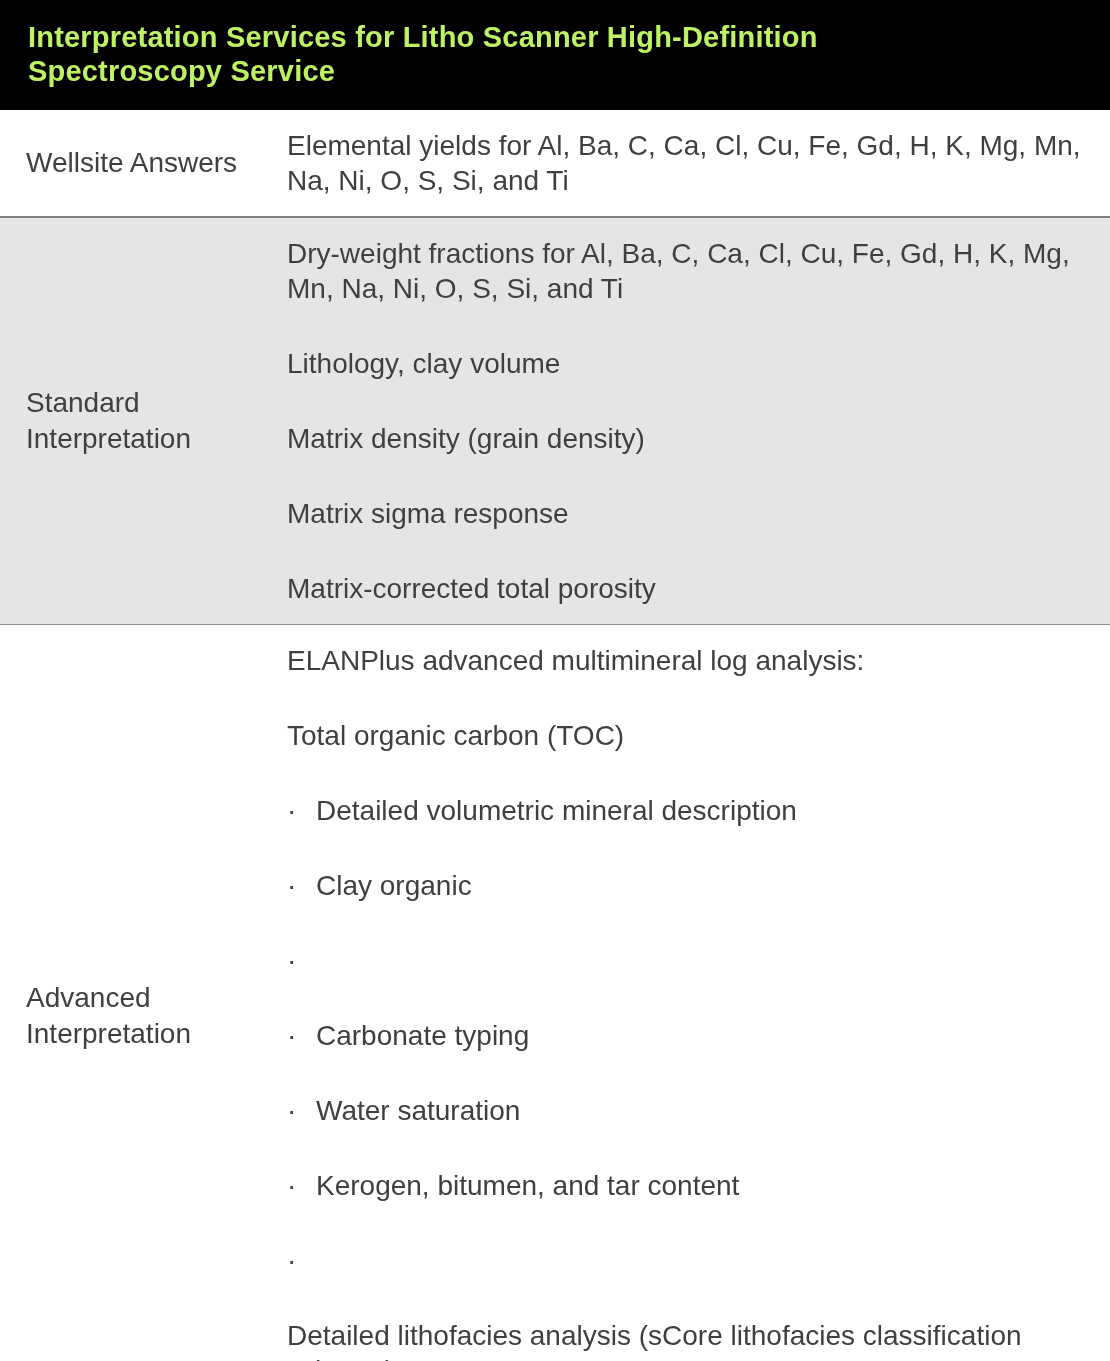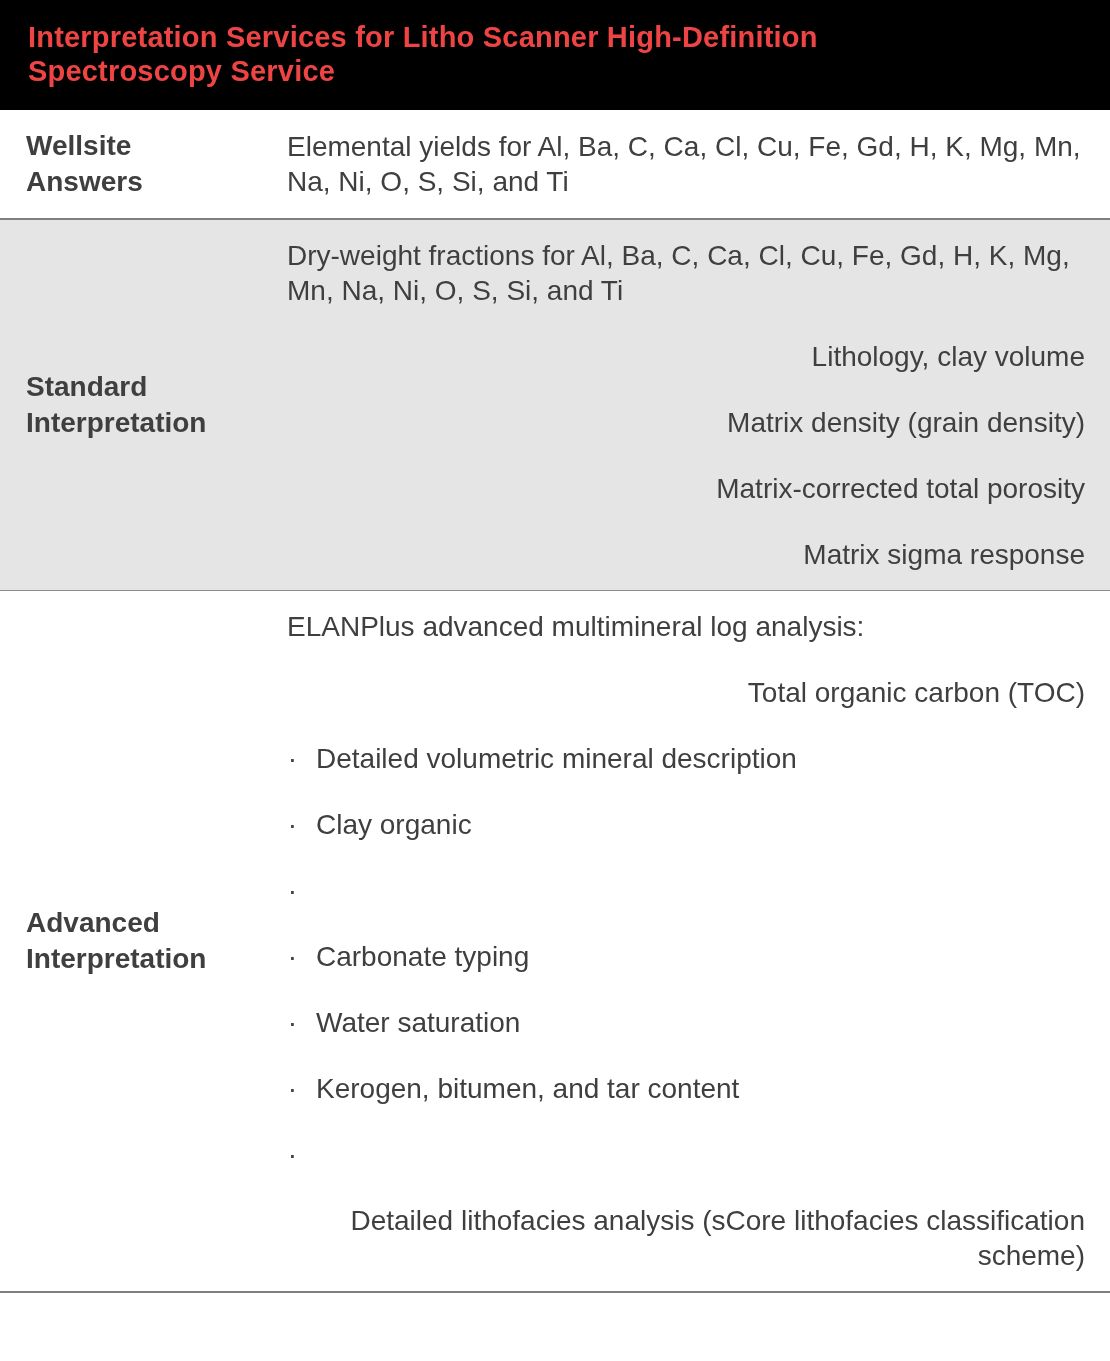--- a/index.html
+++ b/index.html
@@ -14,21 +14,21 @@
     -webkit-font-smoothing: antialiased;
   }
   .doc {
     width: 1110px;
     border-bottom: 2px solid #7f7f7f;
     box-sizing: border-box;
   }
   
   .hdr {
     background: #000000;
-    color: #ef4444;
+    color: #bef264;
     padding: 20px 30px 22px 28px;
     box-sizing: border-box;
   }
   .hdr h1 {
     margin: 0;
     font-size: 29px;
     line-height: 34px;
     font-weight: 700;
     max-width: 930px;
     letter-spacing: 0.2px;
@@ -46,35 +46,34 @@
     border-bottom: 1px solid #8c8c8c;
   }
   .row.first {
     border-bottom: 2px solid #7f7f7f;
   }
   .label-cell {
     padding-left: 26px;
     padding-right: 10px;
     font-size: 28px;
     line-height: 36px;
-    font-weight: 700;
+    font-weight: 400;
     align-self: center;
   }
   .content-cell {
     padding-left: 25px;
     padding-right: 25px;
   }
   .item {
     font-size: 28px;
     line-height: 35px;
     font-weight: 300;
   }
   .item + .item {
-    margin-top: 31px;
-    text-align: right;
+    margin-top: 40px;
   }
   .item.bullet {
     display: flex;
   }
   .dot {
     flex: 0 0 10px;
     margin-right: 19px;
     line-height: 35px;
   }
 </style>
@@ -91,22 +90,22 @@
         <div class="content-cell">
           <div class="item">Elemental yields for Al, Ba, C, Ca, Cl, Cu, Fe, Gd, H, K, Mg, Mn, Na, Ni, O, S, Si, and Ti</div>
         </div>
       </div>
       <div class="row shaded">
         <div class="label-cell">Standard Interpretation</div>
         <div class="content-cell">
           <div class="item">Dry-weight fractions for Al, Ba, C, Ca, Cl, Cu, Fe, Gd, H, K, Mg, Mn, Na, Ni, O, S, Si, and Ti</div>
           <div class="item">Lithology, clay volume</div>
           <div class="item">Matrix density (grain density)</div>
+          <div class="item">Matrix sigma response</div>
           <div class="item">Matrix-corrected total porosity</div>
-          <div class="item">Matrix sigma response</div>
         </div>
       </div>
       <div class="row">
         <div class="label-cell">Advanced Interpretation</div>
         <div class="content-cell">
           <div class="item">ELANPlus advanced multimineral log analysis:</div>
           <div class="item">Total organic carbon (TOC)</div>
           <div class="item bullet">
             <span class="dot">·</span>
             <span>Detailed volumetric mineral description</span>

